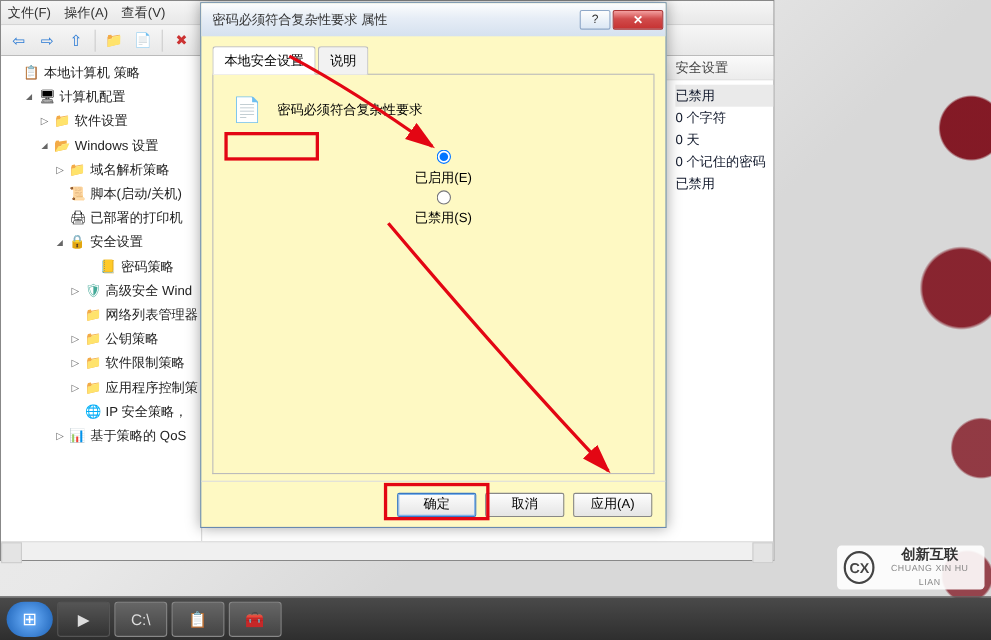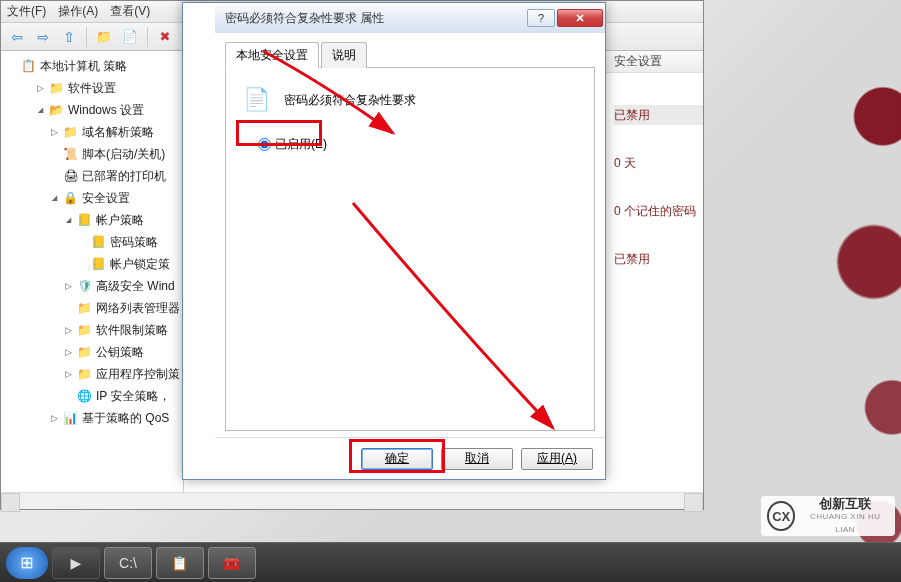--- a/index.html
+++ b/index.html
@@ -54,43 +54,43 @@
 .ico-bar::before { content:"📊"; }
 .lbl { color:#222; }
 
 .hscroll { height:17px; border-top:1px solid #ddd; background:#f0f0f0; position:relative; }
 .hscroll::before,.hscroll::after { content:""; position:absolute; top:0; width:17px; height:17px; background:#e4e4e4; border:1px solid #ccc; }
 .hscroll::before { left:0; } .hscroll::after { right:0; }
 
 .list-area { flex:1; background:#fff; }
 .list-header { height:22px; background:linear-gradient(#fafafa,#ececec); border-bottom:1px solid #ddd; display:flex; align-items:center; padding-left:430px; color:#444; }
 .list-body { padding:4px 0 0 430px; }
-.list-body div { line-height:20px; color:#7f1d1d;margin-top:28px; }
+.list-body div { line-height:20px; color:#0f172a; }
 .list-body div.sel { background:#eaeaea; }
 
 
-.dialog { position:absolute; top:2px; left:182px; width:424px; height:478px; border:1px solid #6889b0; background:#ffffff; box-shadow:0 0 12px rgba(0,0,0,.35); display:flex; flex-direction:column;padding-left:32px; }
+.dialog { position:absolute; top:2px; left:182px; width:424px; height:478px; border:1px solid #6889b0; background:#fef9c3; box-shadow:0 0 12px rgba(0,0,0,.35); display:flex; flex-direction:column; }
 .titlebar { height:30px; background:linear-gradient(#fdfdfd,#e6edf6 45%,#d5e1ef); display:flex; align-items:center; padding:0 2px 0 10px; color:#333; }
 .titlebar .title { flex:1; }
 .tb-btn { width:28px; height:18px; margin-left:2px; border:1px solid #8fa8c8; background:linear-gradient(#fdfdfd,#dbe7f4); border-radius:2px; display:flex; align-items:center; justify-content:center; font-size:11px; }
 .tb-close { width:46px; background:linear-gradient(#f3a0a0,#d14b4b 45%,#c63333); color:#fff; border-color:#a33; font-weight:bold; }
 .dlg-body { flex:1; padding:8px 10px 6px 10px; display:flex; flex-direction:column; }
 .tabs { display:flex; border-bottom:1px solid #bbb; }
 .tab { padding:4px 10px 3px; border:1px solid #bbb; border-bottom:none; margin-right:2px; background:#f2f2f2; border-radius:3px 3px 0 0; position:relative; top:1px; cursor:default; }
 .tab.active { background:#fff; border-bottom:1px solid #fff; }
 .tabpane { flex:1; border:1px solid #bbb; border-top:none; padding:12px 14px; position:relative; }
 .pol-row { display:flex; align-items:center; gap:10px; margin-bottom:16px; }
 .pol-icon { width:34px; height:40px; display:flex; align-items:center; justify-content:center; font-size:22px; color:#888; }
-.radio-wrap { display:flex; align-items:center; gap:4px; margin:3px 0 3px 18px; }
+.radio-wrap { display:flex; align-items:center; gap:4px; margin:3px 0 3px 18px;flex-direction:column; }
 .radio-wrap input { margin:0; }
 .highlight { position:absolute; border:3px solid #e30613; pointer-events:none; }
 .hl1 { top:52px; left:10px; width:86px; height:26px; }
 .hl2 { top:386px; left:142px; width:90px; height:32px; }
 .dlg-buttons { height:42px; display:flex; align-items:center; justify-content:flex-end; gap:8px; padding:0 12px; border-top:1px solid #ddd; }
-.btn { min-width:72px; height:22px; border:1px solid #888; background:linear-gradient(#fdfdfd,#e5e5e5); border-radius:2px; cursor:default; display:flex; align-items:center; justify-content:center;text-decoration:underline; }
+.btn { min-width:72px; height:22px; border:1px solid #888; background:linear-gradient(#fdfdfd,#e5e5e5); border-radius:2px; cursor:default; display:flex; align-items:center; justify-content:center; }
 .btn.primary { border:1px solid #3a78c4; box-shadow:0 0 0 1px #7eb2ea inset; }
 
 .arrow-svg { position:absolute; pointer-events:none; }
 
 
 .taskbar { position:absolute; left:0; bottom:0; width:100%; height:40px; background:linear-gradient(#4a4a4a,#2e2e2e); border-top:1px solid #666; display:flex; align-items:center; padding:0 6px; gap:4px; }
 .start { width:42px; height:32px; border-radius:16px; background:radial-gradient(circle,#6fb4ff,#1a5fb4); display:flex; align-items:center; justify-content:center; color:#fff; font-size:16px; }
 .tbar-item { width:48px; height:32px; border:1px solid #555; background:linear-gradient(#555,#333); border-radius:3px; display:flex; align-items:center; justify-content:center; font-size:14px; color:#ddd; }
 .tbar-item.running { border-color:#888; background:linear-gradient(#666,#444); }
 
@@ -129,20 +129,25 @@
     <div class="tree">
       <ul>
         <li>
             <div class="node">
               <span class="toggle none"></span>
               <span class="ico ico-root"></span>
               <span class="lbl">本地计算机 策略</span>
             </div>
           <ul>
             <li>
+                <div class="node">
+                  <span class="toggle open"></span>
+                  <span class="ico ico-comp"></span>
+                  <span class="lbl">计算机配置</span>
+                </div>
               <ul>
                 <li>
                     <div class="node">
                       <span class="toggle closed"></span>
                       <span class="ico ico-fld"></span>
                       <span class="lbl">软件设置</span>
                     </div>
                   </li>
                 <li>
                     <div class="node">
@@ -173,68 +178,56 @@
                         </div>
                       </li>
                     <li>
                         <div class="node">
                           <span class="toggle open"></span>
                           <span class="ico ico-lock"></span>
                           <span class="lbl">安全设置</span>
                         </div>
                       <ul>
                         <li>
-                            <div class="node">
-                              <span class="toggle open"></span>
-                              <span class="ico ico-pol"></span>
-                              <span class="lbl">帐户策略</span>
-                            </div>
                           <ul>
                             <li>
                                 <div class="node">
                                   <span class="toggle none"></span>
                                   <span class="ico ico-pol"></span>
                                   <span class="lbl">密码策略</span>
                                 </div>
                               </li>
-                            <li>
-                                <div class="node">
-                                  <span class="toggle none"></span>
-                                  <span class="ico ico-pol"></span>
-                                  <span class="lbl">帐户锁定策</span>
-                                </div>
-                              </li>
                           </ul>
                         </li>
                         <li>
                             <div class="node">
                               <span class="toggle closed"></span>
                               <span class="ico ico-sec"></span>
                               <span class="lbl">高级安全 Wind</span>
                             </div>
                           </li>
                         <li>
                             <div class="node">
                               <span class="toggle none"></span>
                               <span class="ico ico-fld"></span>
                               <span class="lbl">网络列表管理器</span>
                             </div>
                           </li>
                         <li>
                             <div class="node">
                               <span class="toggle closed"></span>
                               <span class="ico ico-fld"></span>
-                              <span class="lbl">软件限制策略</span>
+                              <span class="lbl">公钥策略</span>
                             </div>
                           </li>
                         <li>
                             <div class="node">
                               <span class="toggle closed"></span>
                               <span class="ico ico-fld"></span>
-                              <span class="lbl">公钥策略</span>
+                              <span class="lbl">软件限制策略</span>
                             </div>
                           </li>
                         <li>
                             <div class="node">
                               <span class="toggle closed"></span>
                               <span class="ico ico-fld"></span>
                               <span class="lbl">应用程序控制策</span>
                             </div>
                           </li>
                         <li>
@@ -258,20 +251,21 @@
               </ul>
             </li>
           </ul>
         </li>
       </ul>
     </div>
     <div class="list-area">
       <div class="list-header">安全设置</div>
       <div class="list-body">
         <div class="sel">已禁用</div>
+        <div>0 个字符</div>
         <div>0 天</div>
         <div>0 个记住的密码</div>
         <div>已禁用</div>
       </div>
     </div>
   </div>
   <div class="hscroll"></div>
 </div>
 
 <div class="dialog">
@@ -286,20 +280,24 @@
       <div class="tab">说明</div>
     </div>
     <div class="tabpane">
       <div class="pol-row">
         <div class="pol-icon">📄</div>
         <div>密码必须符合复杂性要求</div>
       </div>
       <label class="radio-wrap">
         <input type="radio" name="en" checked="" style="">
         <span>已启用(E)</span>
+      </label>
+      <label class="radio-wrap">
+        <input type="radio" name="en" style="">
+        <span>已禁用(S)</span>
       </label>
       <div class="highlight hl1"></div>
     </div>
   </div>
   <div class="dlg-buttons">
     <div class="btn primary">确定</div>
     <div class="btn">取消</div>
     <div class="btn">应用(A)</div>
   </div>
   <div class="highlight hl2" style="top:auto; bottom:6px; left:166px; width:96px; height:34px;"></div>

